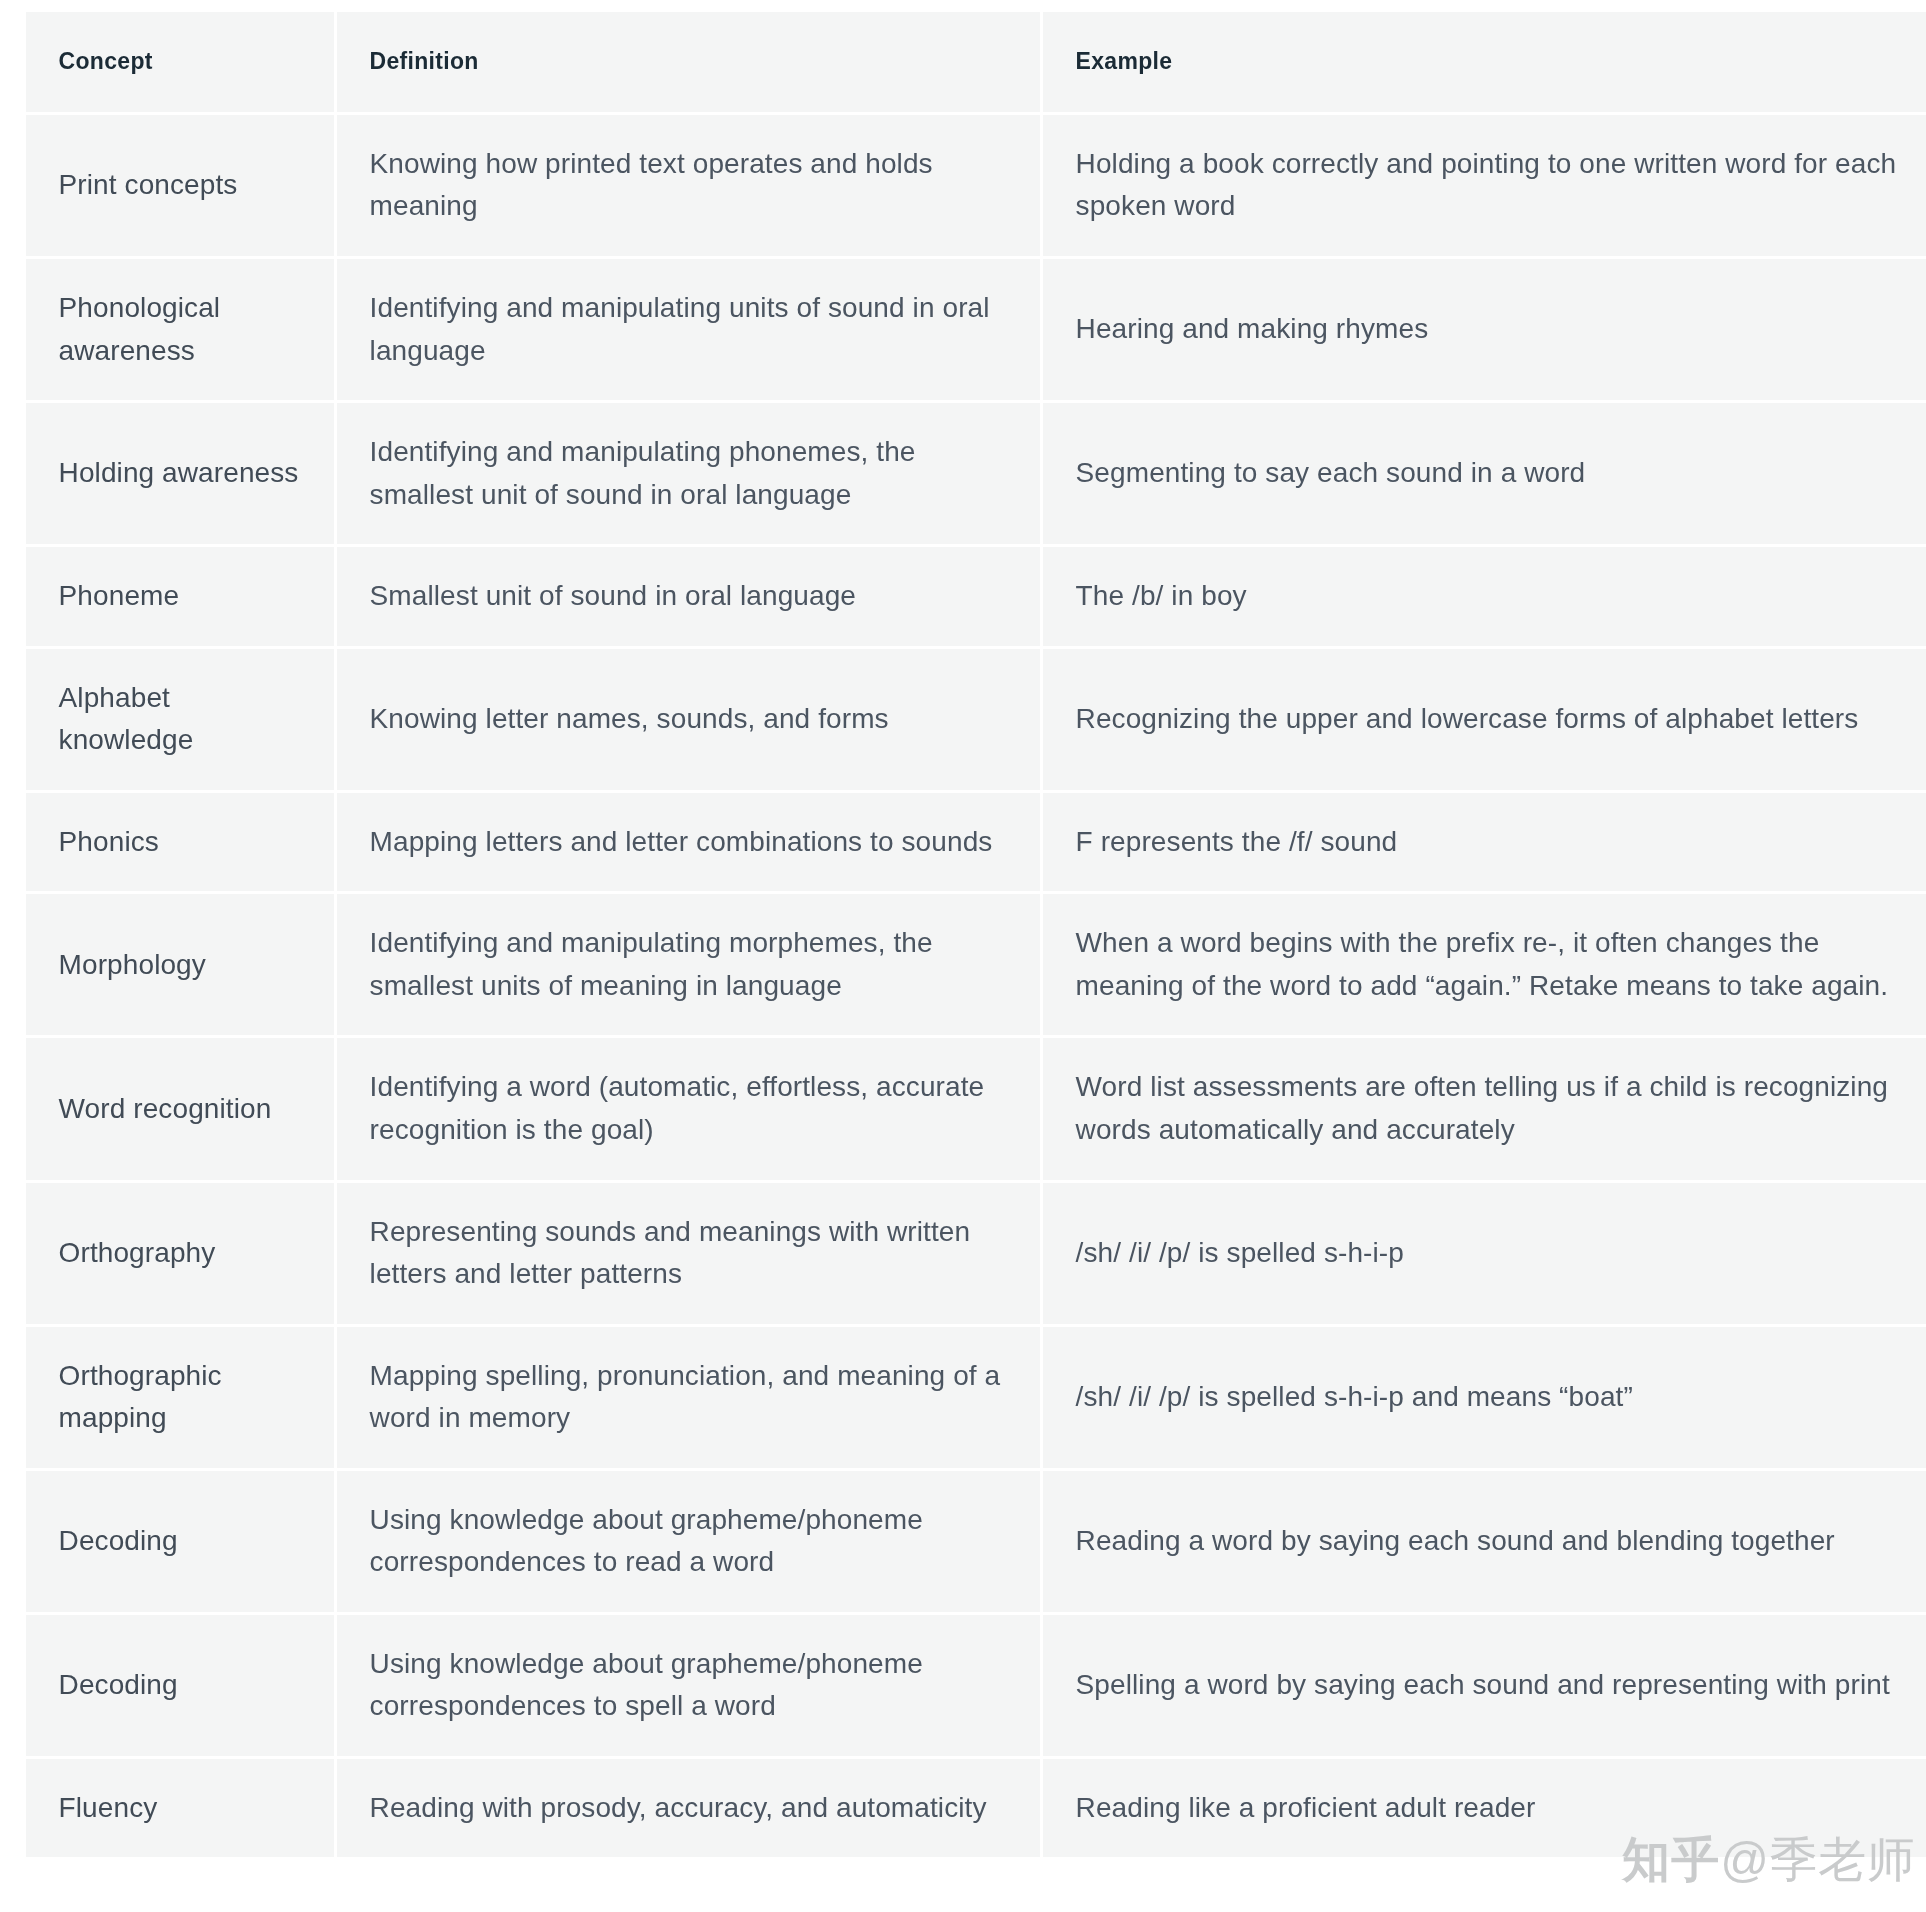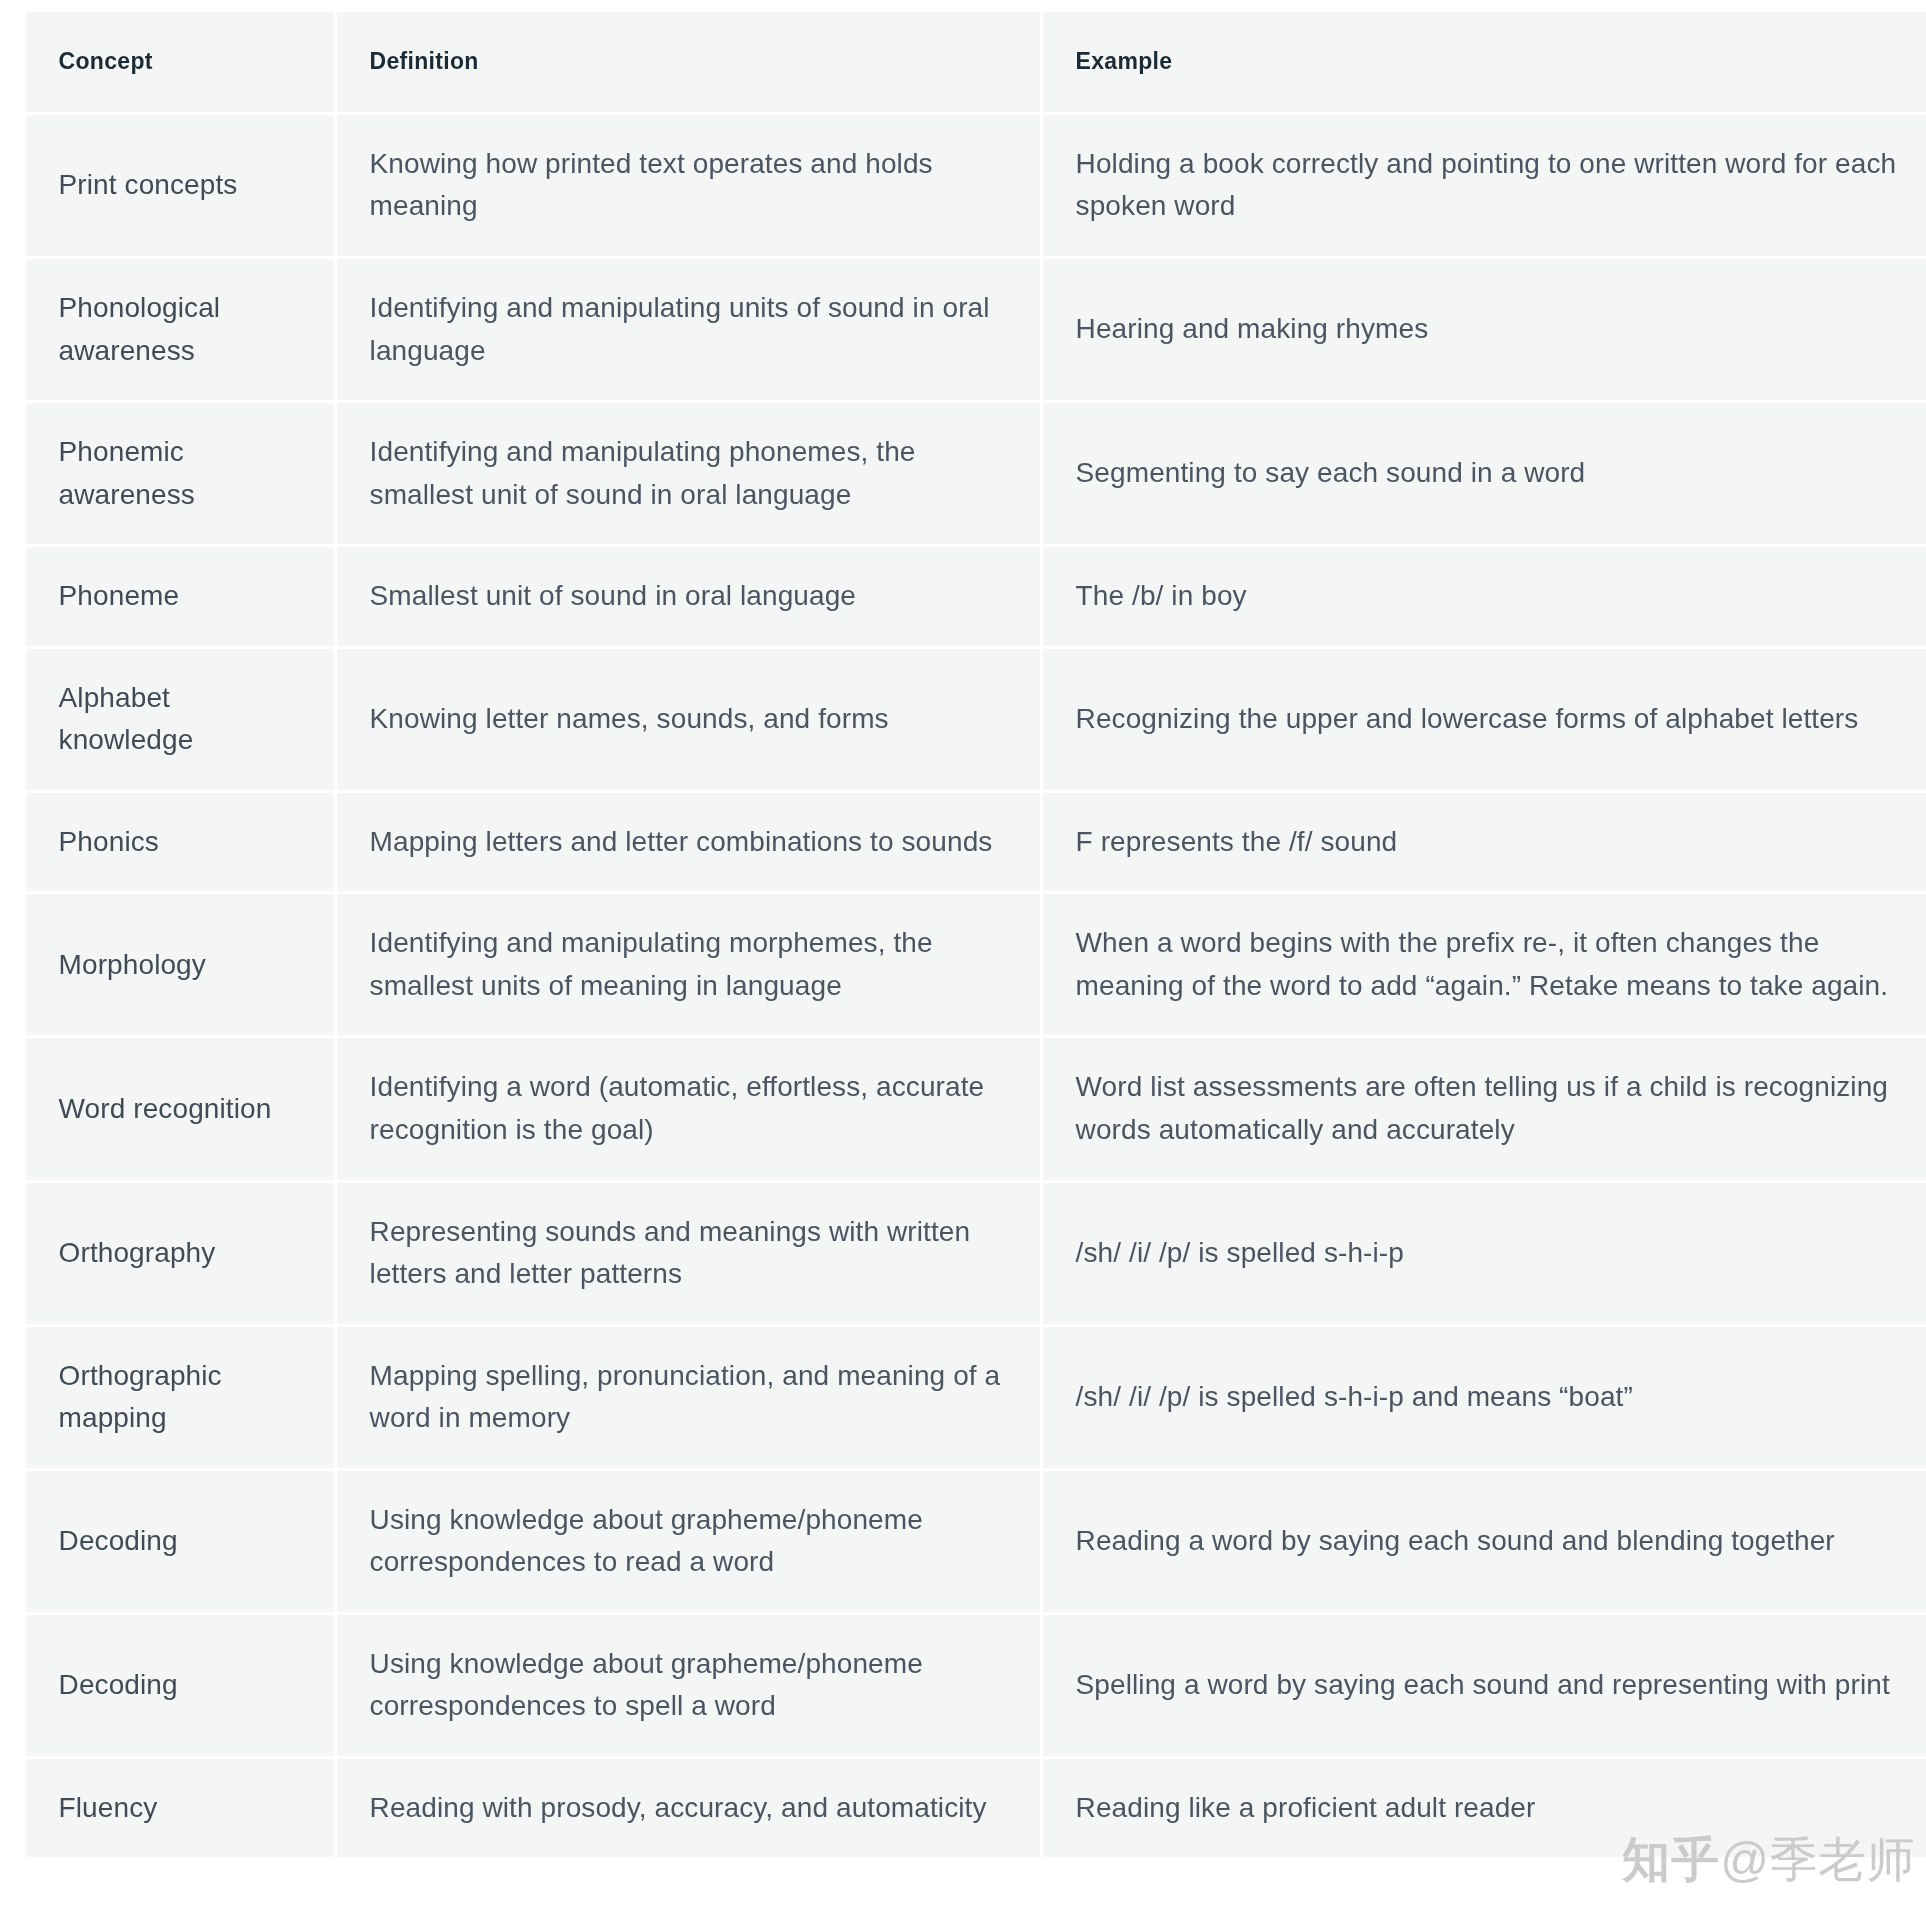--- a/index.html
+++ b/index.html
@@ -117,21 +117,21 @@
         <td class="cell-example">Holding a book correctly and pointing to one written word for each spoken word</td>
       </tr>
 
       <tr>
         <td class="cell-concept">Phonological awareness</td>
         <td class="cell-definition">Identifying and manipulating units of sound in oral language</td>
         <td class="cell-example">Hearing and making rhymes</td>
       </tr>
 
       <tr>
-        <td class="cell-concept">Phonemic awareness</td>
+        <td class="cell-concept">Holding awareness</td>
         <td class="cell-definition">Identifying and manipulating phonemes, the smallest unit of sound in oral language</td>
         <td class="cell-example">Segmenting to say each sound in a word</td>
       </tr>
 
       <tr>
         <td class="cell-concept">Phoneme</td>
         <td class="cell-definition">Smallest unit of sound in oral language</td>
         <td class="cell-example">The /b/ in boy</td>
       </tr>
 

